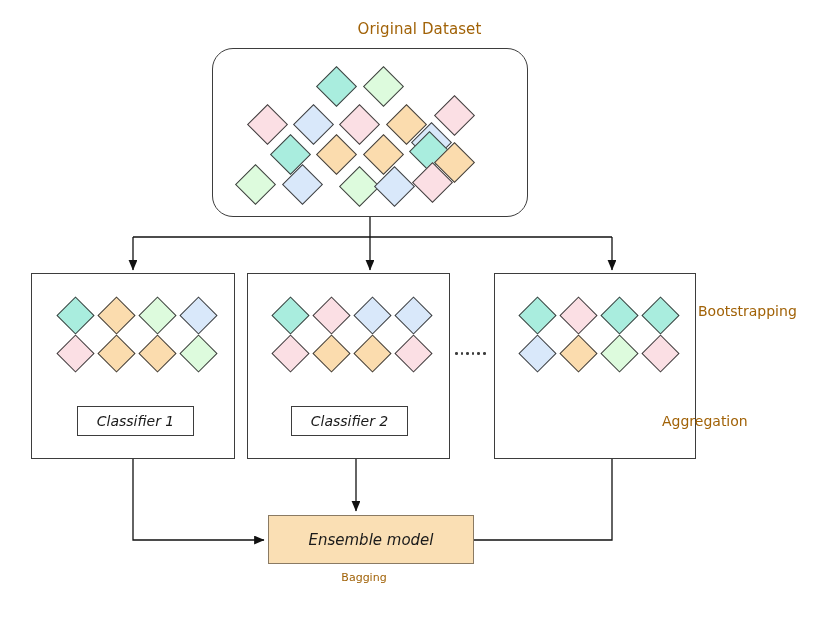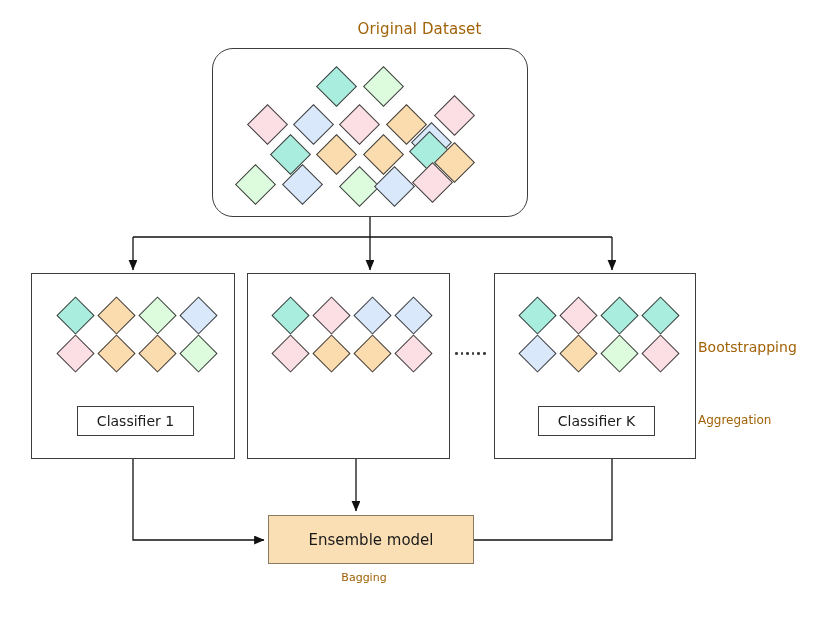--- a/index.html
+++ b/index.html
@@ -12,26 +12,26 @@
   #stage{position:relative;width:839px;height:617px;}
 
   .svg-layer{position:absolute;left:0;top:0;width:839px;height:617px;}
 
   
   .lbl{position:absolute;white-space:nowrap;color:#a16207;}
   #title{
     left:0;top:20px;width:839px;text-align:center;
     font-size:15px;letter-spacing:.1px;
   }
-  #bootstrapping-label{left:698px;top:303px;font-size:14px;margin-top:36px;}
-  #aggregation-label{left:698px;top:413px;font-size:12px;}
+  #bootstrapping-label{left:698px;top:303px;font-size:14px;}
+  #aggregation-label{left:662px;top:413px;font-size:14px;}
   #bagging-label{left:0;top:571px;width:728px;text-align:center;font-size:11px;}
 
   
-  .box{position:absolute;box-sizing:border-box;}
+  .box{position:absolute;box-sizing:border-box;font-style:italic;}
 
   #dataset-container{
     left:212px;top:48px;width:316px;height:169px;
     border:1.4px solid #3d3d3d;border-radius:21px;background:#fff;
   }
   .classifier-box{
     border:1.4px solid #3d3d3d;background:#fff;top:273px;height:186px;
   }
   #classifier-box-1{left:31px;width:204px;}
   #classifier-box-2{left:247px;width:203px;}
@@ -138,34 +138,34 @@
     <div class="sample-grid" style="position: absolute; left: 0px; top: 0px; width: 100%; height: 100%;">
         <div class="dia cl" style="left: 29px; top: 28px; background: rgb(169, 237, 222);"></div>
         <div class="dia cl" style="left: 70px; top: 28px; background: rgb(251, 223, 228);"></div>
         <div class="dia cl" style="left: 111px; top: 28px; background: rgb(217, 232, 250);"></div>
         <div class="dia cl" style="left: 152px; top: 28px; background: rgb(217, 232, 250);"></div>
         <div class="dia cl" style="left: 29px; top: 66px; background: rgb(251, 223, 228);"></div>
         <div class="dia cl" style="left: 70px; top: 66px; background: rgb(251, 220, 174);"></div>
         <div class="dia cl" style="left: 111px; top: 66px; background: rgb(251, 220, 174);"></div>
         <div class="dia cl" style="left: 152px; top: 66px; background: rgb(251, 223, 228);"></div>
       </div>
+    <div class="classifier-tag" id="classifier-tag-2">Classifier 2</div>
   </div>
 
   <div class="box classifier-box" id="classifier-box-k">
     <div class="sample-grid" style="position: absolute; left: 0px; top: 0px; width: 100%; height: 100%;">
         <div class="dia cl" style="left: 29px; top: 28px; background: rgb(169, 237, 222);"></div>
         <div class="dia cl" style="left: 70px; top: 28px; background: rgb(251, 223, 228);"></div>
         <div class="dia cl" style="left: 111px; top: 28px; background: rgb(169, 237, 222);"></div>
         <div class="dia cl" style="left: 152px; top: 28px; background: rgb(169, 237, 222);"></div>
         <div class="dia cl" style="left: 29px; top: 66px; background: rgb(217, 232, 250);"></div>
         <div class="dia cl" style="left: 70px; top: 66px; background: rgb(251, 220, 174);"></div>
         <div class="dia cl" style="left: 111px; top: 66px; background: rgb(221, 251, 221);"></div>
         <div class="dia cl" style="left: 152px; top: 66px; background: rgb(251, 223, 228);"></div>
       </div>
-    <div class="classifier-tag" id="classifier-tag-k">Classifier K</div>
   </div>
 
   <div id="ellipsis">
       <i></i>
       <i></i>
       <i></i>
       <i></i>
       <i></i>
       <i></i>
     </div>

